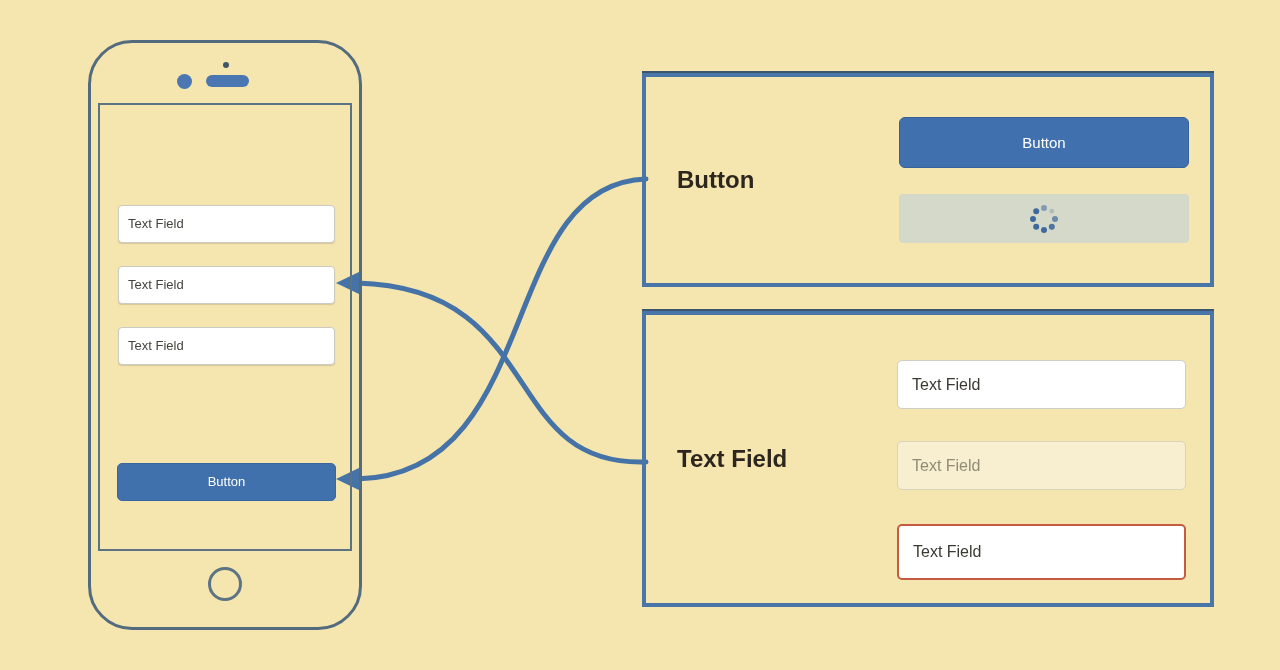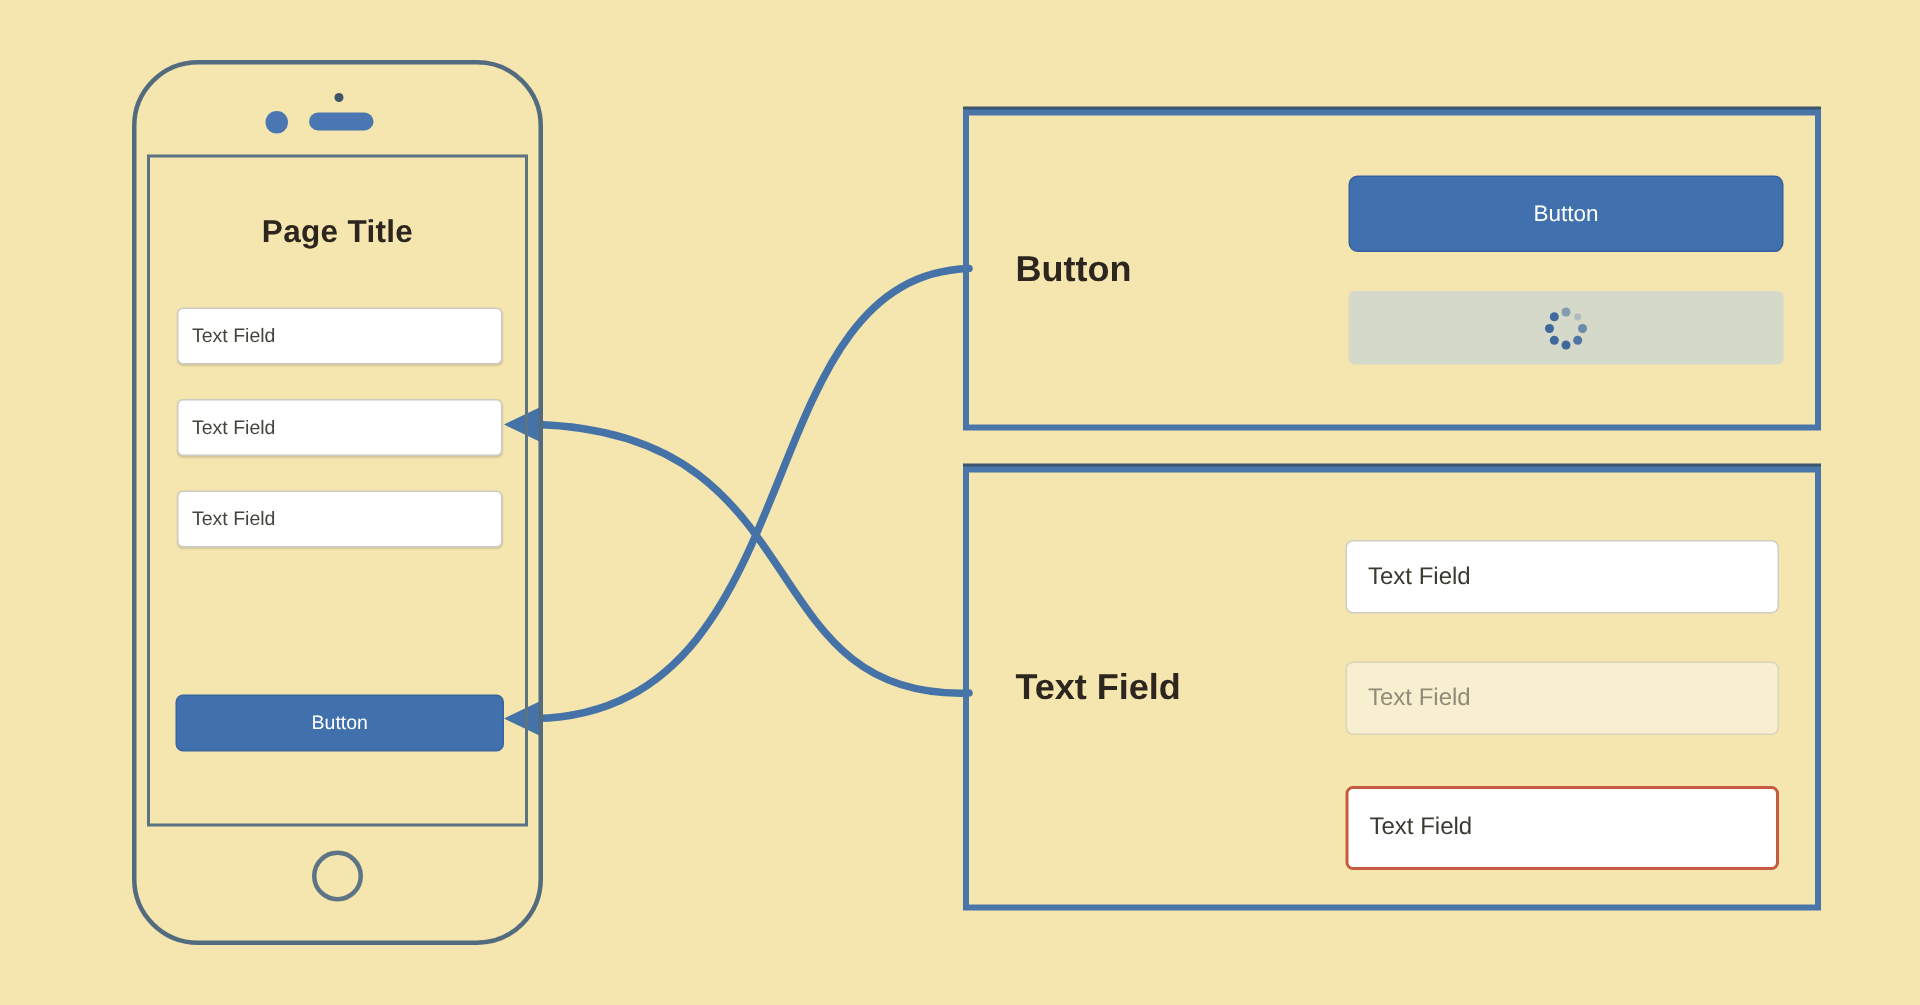--- a/index.html
+++ b/index.html
@@ -88,21 +88,20 @@
     <path d="M 646 462 C 498 467, 548 288, 357 283" fill="none" stroke="#4573a7" stroke-width="5" stroke-linecap="round"></path>
     <polygon points="336,283 361,271 361,295" fill="#4573a7"></polygon>
   </svg>
 
   <div class="phone">
     <div class="tiny-dot"></div>
     <div class="camera-dot"></div>
     <div class="speaker-bar"></div>
 
     <div class="screen">
-      <div class="page-title">Page Title</div>
       <div class="phone-field pf-1">Text Field</div>
       <div class="phone-field pf-2">Text Field</div>
       <div class="phone-field pf-3">Text Field</div>
       <div class="phone-button">Button</div>
     </div>
 
     <div class="home-button"></div>
   </div>
 
   <div class="panel panel-button">

